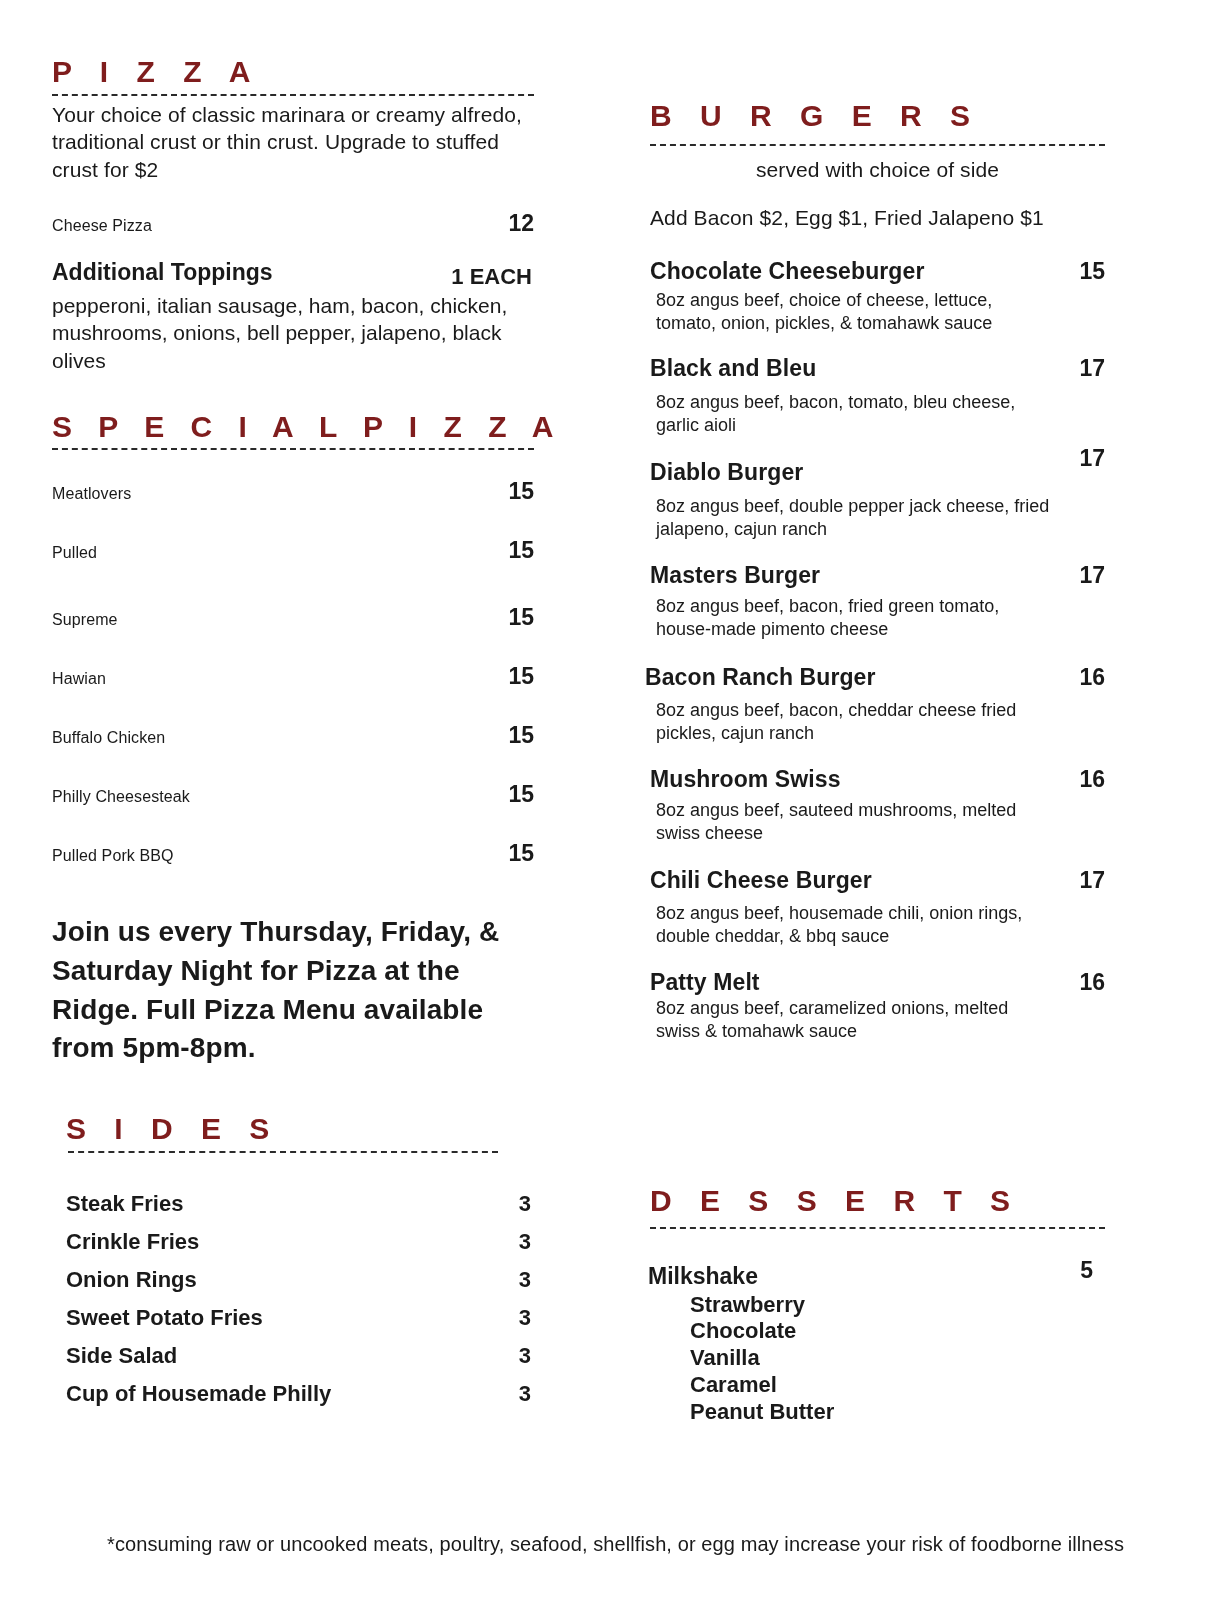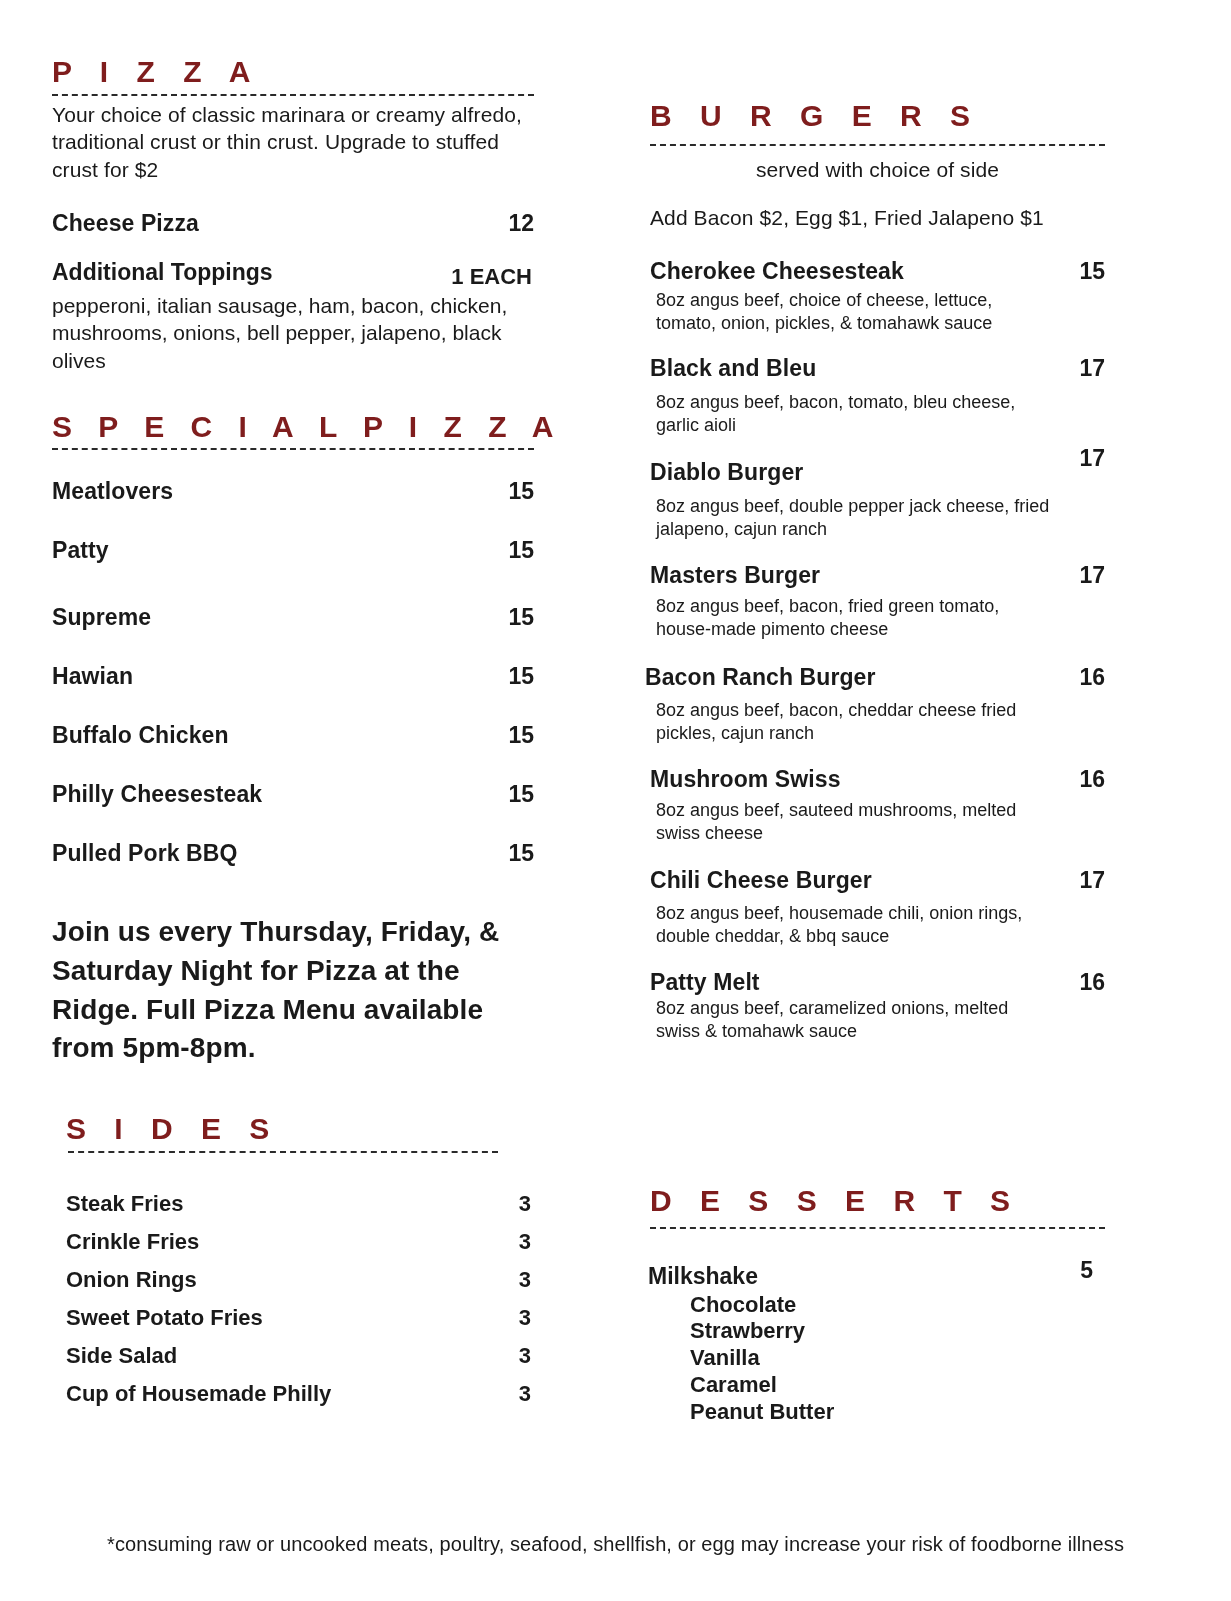--- a/index.html
+++ b/index.html
@@ -91,22 +91,22 @@
   }
 
   
   .row {
     display: flex;
     align-items: baseline;
     justify-content: space-between;
     margin-top: 26px;
   }
   .row .name {
-    font-weight: 700;
-    font-size: 23px;
+    font-weight: 400;
+    font-size: 16px;
     letter-spacing: 0.1px;
   }
   .row .price {
     font-weight: 700;
     font-size: 23px;
     white-space: nowrap;
   }
 
   .toppings-row {
     display: flex;
@@ -250,21 +250,21 @@
 
     <h2 class="section-title small-space" style="margin-top:36px;">S P E C I A L   P I Z Z A</h2>
     <hr class="divider">
 
     <div>
       <div class="row" style="margin-top:28px;">
         <span class="name">Meatlovers</span>
         <span class="price">15</span>
       </div>
       <div class="row" style="margin-top:32px;">
-        <span class="name">Patty</span>
+        <span class="name">Pulled</span>
         <span class="price">15</span>
       </div>
       <div class="row" style="margin-top:40px;">
         <span class="name">Supreme</span>
         <span class="price">15</span>
       </div>
       <div class="row" style="margin-top:32px;">
         <span class="name">Hawian</span>
         <span class="price">15</span>
       </div>
@@ -319,21 +319,21 @@
 
   <div class="col-right">
     <h2 class="section-title">B U R G E R S</h2>
     <hr class="divider" style="margin-top:12px;">
 
     <p class="centered-note">served with choice of side</p>
     <p class="addons">Add Bacon $2, Egg $1, Fried Jalapeno $1</p>
 
     <div class="burger" style="margin-top:28px;">
       <div class="burger-head">
-        <span class="burger-name">Cherokee Cheesesteak</span>
+        <span class="burger-name">Chocolate Cheeseburger</span>
         <span class="burger-price">15</span>
       </div>
       <p class="burger-desc">8oz angus beef, choice of cheese, lettuce, tomato, onion, pickles, &amp; tomahawk sauce</p>
     </div>
 
     <div class="burger">
       <div class="burger-head">
         <span class="burger-name">Black and Bleu</span>
         <span class="burger-price">17</span>
       </div>
@@ -392,22 +392,22 @@
   <div class="col-right-lower">
     <h2 class="section-title">D E S S E R T S</h2>
     <hr class="divider" style="margin-top:10px;">
 
     <div class="dessert-block">
       <div class="dessert-head">
         <span class="dessert-name">Milkshake</span>
         <span class="dessert-price">5</span>
       </div>
       <ul class="flavors">
+        <li>Strawberry</li>
         <li>Chocolate</li>
-        <li>Strawberry</li>
         <li>Vanilla</li>
         <li>Caramel</li>
         <li>Peanut Butter</li>
       </ul>
     </div>
   </div>
 
   <p class="footer-note">*consuming raw or uncooked meats, poultry, seafood, shellfish, or egg may increase your risk of foodborne illness</p>
 
 </div>

